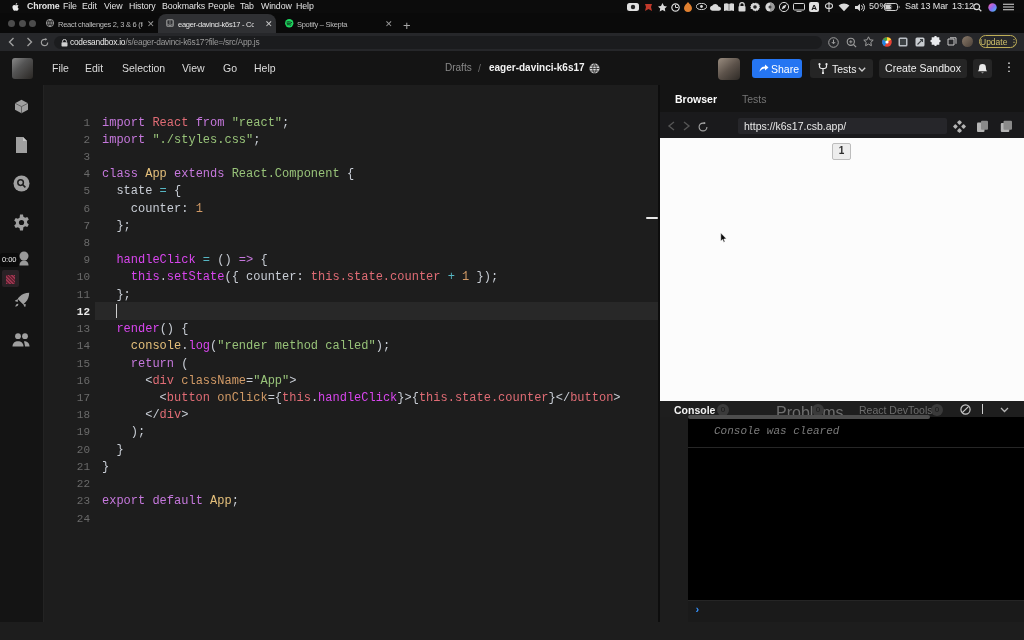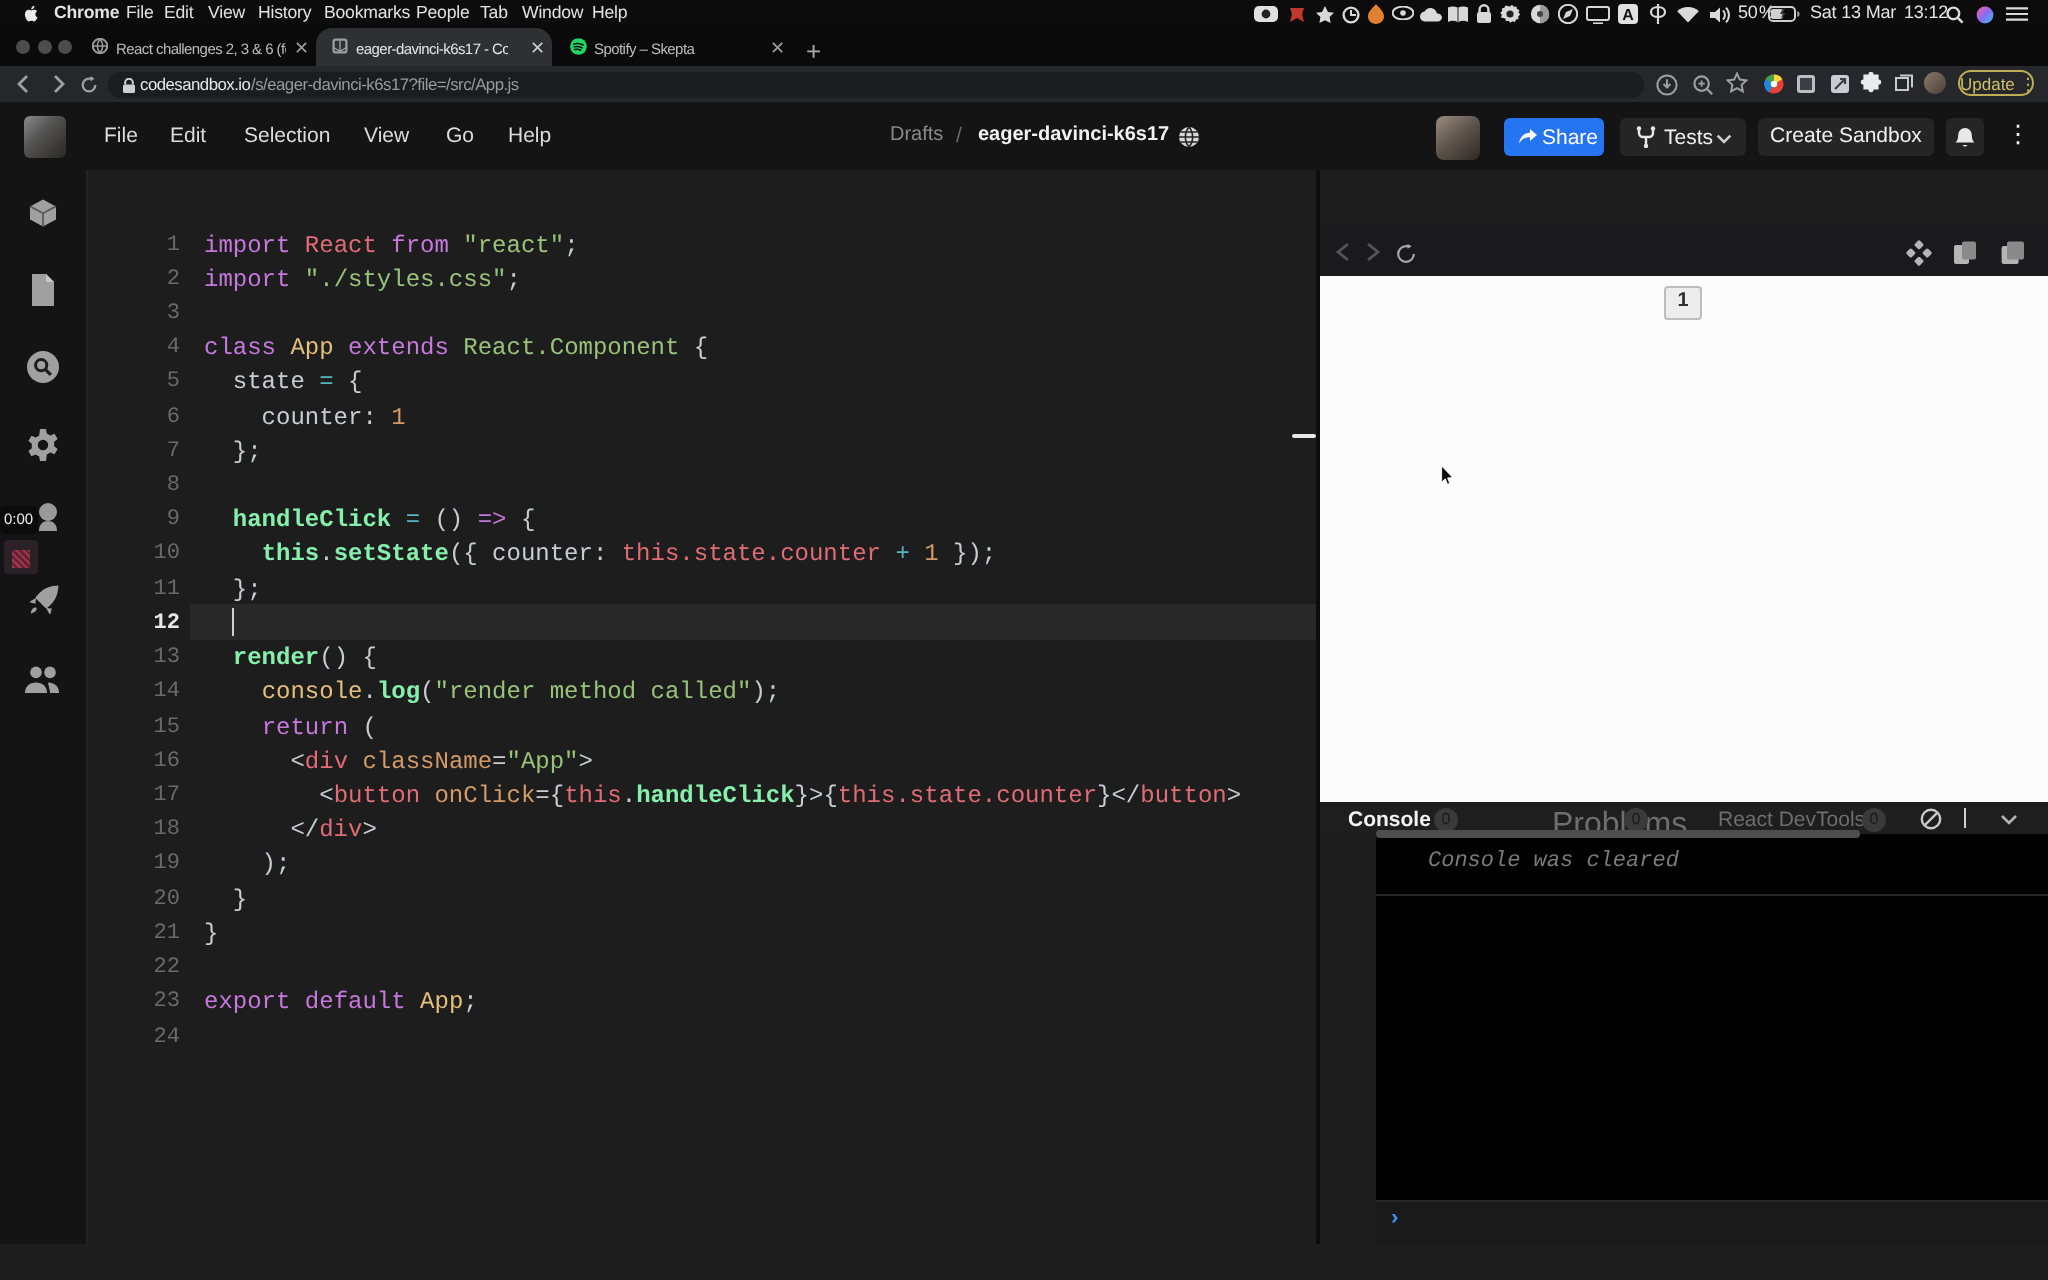--- a/index.html
+++ b/index.html
@@ -36,21 +36,21 @@
 
   
   #tabrow { left:44px; top:85px; width:614px; height:28px; background:#141414; }
   #apptab { position:absolute; left:0; top:0; width:89px; height:28px; background:#1d1d1d; border-bottom:2.5px solid #4d8fc9; }
 
   
   #editor { left:44px; top:113px; width:614px; height:509px; background:#1d1d1d;
     font-family:"Liberation Mono", monospace; font-size:12px; }
   .ln { position:absolute; margin-top:1.5px; left:0; width:46px; text-align:right; color:#6a6a6a; font-size:11px; height:17.22px; line-height:17.22px; }
   .cl { position:absolute; margin-top:1.5px; left:58px; white-space:pre; height:17.22px; line-height:17.22px; color:#c8cdd5; }
-  .k { color:#C678DD; } .r { color:#E06C75; } .b { color:#86efac;font-weight:bold; } .g { color:#98C379; }
+  .k { color:#C678DD; } .r { color:#E06C75; } .b { color:#d946ef; } .g { color:#98C379; }
   .y { color:#E5C07B; } .o { color:#D19A66; } .c { color:#56B6C2; }
 
   
   #pdivider { left:658px; top:85px; width:2px; height:537px; background:#0d0d0d; }
   #pvheader { left:660px; top:85px; width:364px; height:27px; background:#141414; }
   #pvnav { left:660px; top:112px; width:364px; height:26px; background:#1a1a1c; }
   #pvurl { position:absolute; left:78px; top:5.5px; width:209px; height:16px; background:#26262a; border-radius:2px;
     color:#e8e8e8; font-size:10.5px; line-height:16px; padding-left:6px; }
   #pvwhite { left:660px; top:138px; width:364px; height:263px; background:#fcfcfc; }
   #consolehdr { left:660px; top:401px; width:364px; height:16px; background:#1e1e1e; }
@@ -373,31 +373,36 @@
     <div class="cl" style="top:258.3px">      &lt;<span class="r">div</span> <span class="o">className</span>=<span class="g">"App"</span>&gt;</div>
     <div class="cl" style="top:275.52px">        &lt;<span class="r">button</span> <span class="o">onClick</span>={<span class="r">this</span>.<span class="b">handleClick</span>}&gt;{<span class="r">this.state.counter</span>}&lt;/<span class="r">button</span>&gt;</div>
     <div class="cl" style="top:292.74px">      &lt;/<span class="r">div</span>&gt;</div>
     <div class="cl" style="top:309.96px">    );</div>
     <div class="cl" style="top:327.18px">  }</div>
     <div class="cl" style="top:344.4px">}</div>
     <div class="cl" style="top:378.84px"><span class="k">export</span> <span class="k">default</span> <span class="y">App</span>;</div>
     <div style="position:absolute;left:602px;top:103.5px;width:12px;height:2.5px;background:#e8e8e8;border-radius:1px"></div>
   </div>
   <div class="abs" id="pdivider"></div>
+  <div class="abs" id="pvheader">
+    <span style="position:absolute;left:15px;top:8px;color:#fdfdfd;font-size:10.5px;font-weight:bold">Browser</span>
+    <span style="position:absolute;left:82px;top:8px;color:#757575;font-size:10.5px">Tests</span>
+  </div>
   <div class="abs" id="pvnav">
     <svg style="position:absolute;left:7px;top:9px" width="9" height="10" viewBox="0 0 9 10">
         <path d="M7 1 2 5l5 4" stroke="#555" stroke-width="1.4" fill="none"></path>
       </svg>
     <svg style="position:absolute;left:22px;top:9px" width="9" height="10" viewBox="0 0 9 10">
         <path d="M2 1l5 4-5 4" stroke="#555" stroke-width="1.4" fill="none"></path>
       </svg>
     <svg style="position:absolute;left:38px;top:10px" width="10" height="10" viewBox="0 0 11 11">
         <path d="M9.8 5.5A4.3 4.3 0 1 1 5.5 1.2h2.3" stroke="#a8a8a8" stroke-width="1.2" fill="none"></path>
         <path d="M6.3 0l2.3 1.2-2.3 1.4z" fill="#a8a8a8"></path>
       </svg>
+    <div id="pvurl">https://k6s17.csb.app/</div>
     <svg style="position:absolute;left:293px;top:8px" width="13" height="13" viewBox="0 0 13 13">
         <rect x="4.7" y="0.6" width="3.6" height="3.6" rx="0.8" fill="#b5b5b5" transform="rotate(45 6.5 2.4)"></rect>
         <rect x="4.7" y="8.8" width="3.6" height="3.6" rx="0.8" fill="#b5b5b5" transform="rotate(45 6.5 10.6)"></rect>
         <rect x="0.6" y="4.7" width="3.6" height="3.6" rx="0.8" fill="#b5b5b5" transform="rotate(45 2.4 6.5)"></rect>
         <rect x="8.8" y="4.7" width="3.6" height="3.6" rx="0.8" fill="#b5b5b5" transform="rotate(45 10.6 6.5)"></rect>
       </svg>
     <svg style="position:absolute;left:316px;top:8px" width="13" height="13" viewBox="0 0 13 13">
         <rect x="1" y="2.5" width="7.5" height="9.5" rx="1" fill="#b5b5b5"></rect>
         <rect x="5" y="0.8" width="7" height="9" rx="1" fill="#8a8a8a"></rect>
       </svg>

